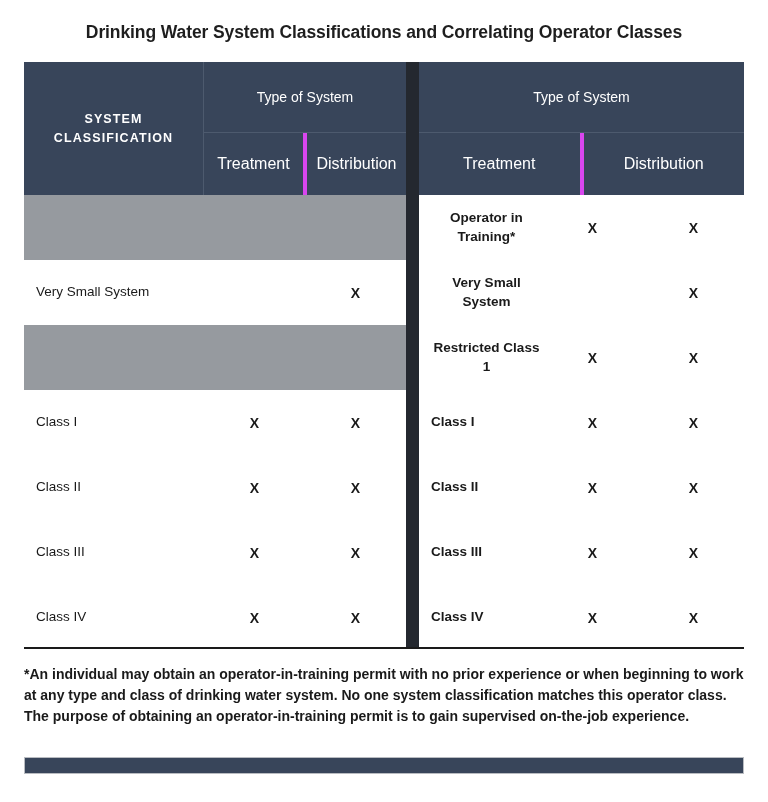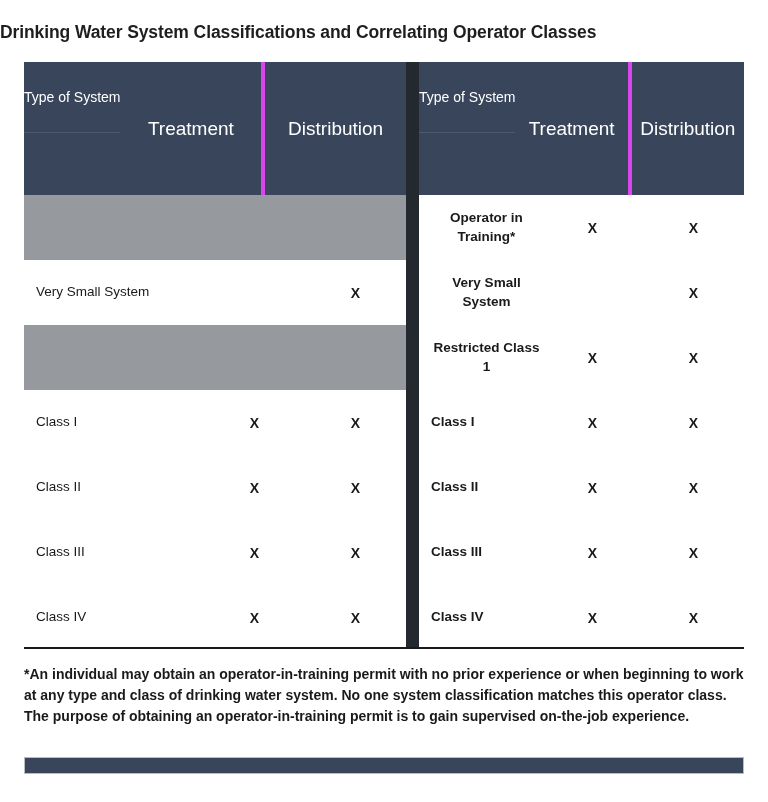--- a/index.html
+++ b/index.html
@@ -20,21 +20,21 @@
     position: absolute;
     inset: 0;
   }
 
   
   .title {
     position: absolute;
     top: 22px;
     left: 0;
     width: 768px;
-    text-align: left;
+    text-align: center;
     font-size: 17.5px;
     font-weight: 700;
     letter-spacing: -0.1px;
     color: #1e1e1e;
   }
 
   
   .tables {
     position: absolute;
     top: 62px;
@@ -77,21 +77,21 @@
     font-size: 12.5px;
     font-weight: 700;
     letter-spacing: 1.1px;
     line-height: 1.45;
     border-right: 1px solid #4d5a6e;
     box-sizing: border-box;
   }
   .th-group {
     flex: 1;
     display: flex;
-    flex-direction: row;
+    flex-direction: column;
   }
   .th-group-title {
     height: 71px;
     display: flex;
     align-items: center;
     justify-content: center;
     color: #ffffff;
     font-size: 14px;
     font-weight: 400;
     border-bottom: 1px solid #4d5a6e;
@@ -100,21 +100,21 @@
   .th-subs {
     flex: 1;
     display: flex;
   }
   .th-sub {
     flex: 1;
     display: flex;
     align-items: center;
     justify-content: center;
     color: #ffffff;
-    font-size: 19px;
+    font-size: 16px;
     font-weight: 400;
     box-sizing: border-box;
   }
   .th-sub + .th-sub { border-left: 4px solid #d946ef; }
 
   
   .tbl.left  .th-rowlabel { width: 180px; }
   
   .tbl.right .th-rowlabel { width: 123px; }
 
@@ -190,20 +190,21 @@
 <body>
 
 <div class="page">
 
   <div class="title">Drinking Water System Classifications and Correlating Operator Classes</div>
 
   <div class="tables">
 
     <div class="tbl left">
       <div class="thead">
+        <div class="th-rowlabel">SYSTEM CLASSIFICATION</div>
         <div class="th-group">
           <div class="th-group-title">Type of System</div>
           <div class="th-subs">
             <div class="th-sub">Treatment</div>
             <div class="th-sub">Distribution</div>
           </div>
         </div>
       </div>
       <div class="tbody" id="left-body">
           <div class="row filled">

